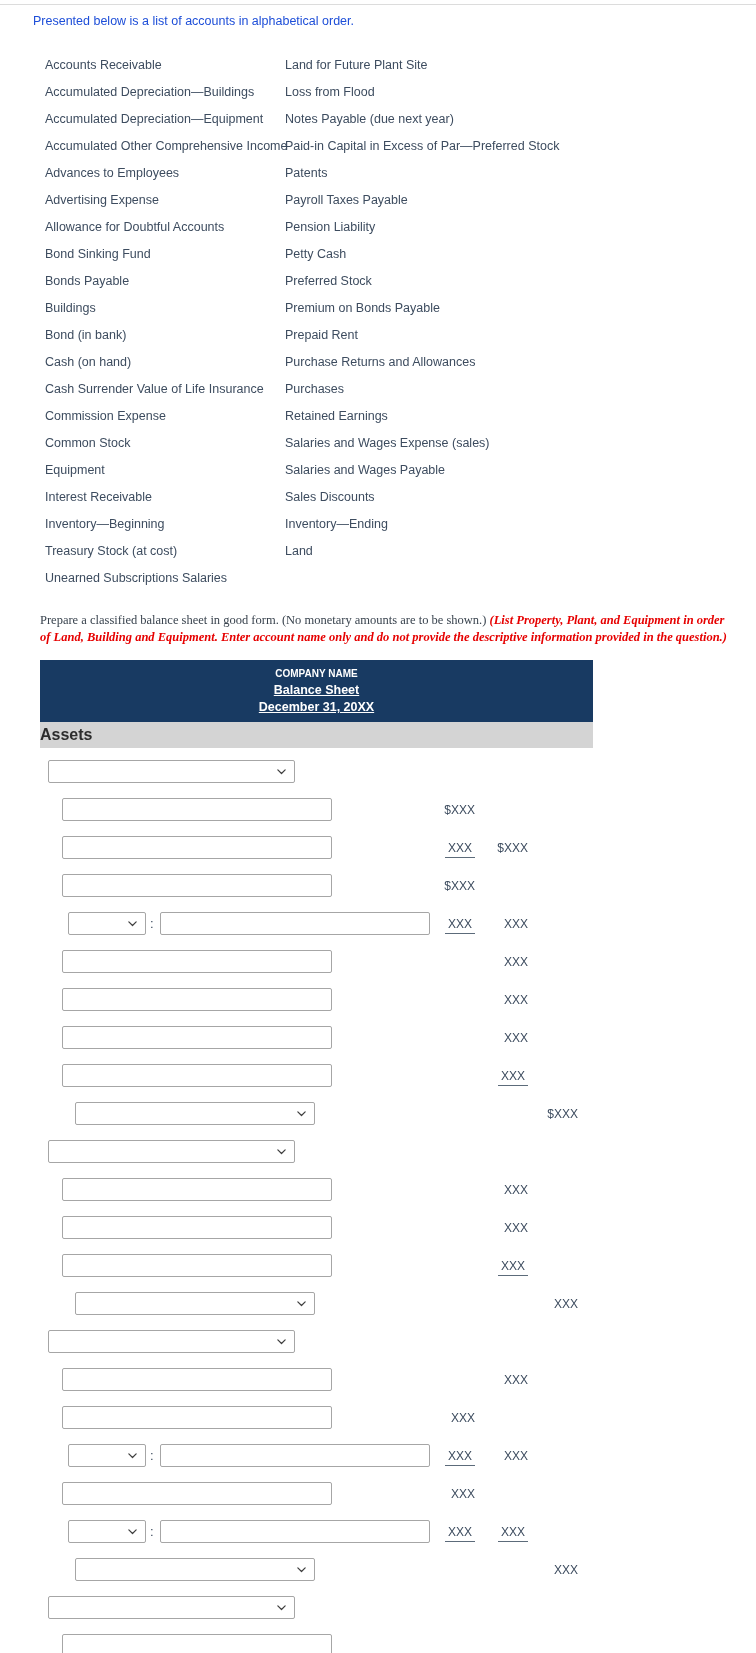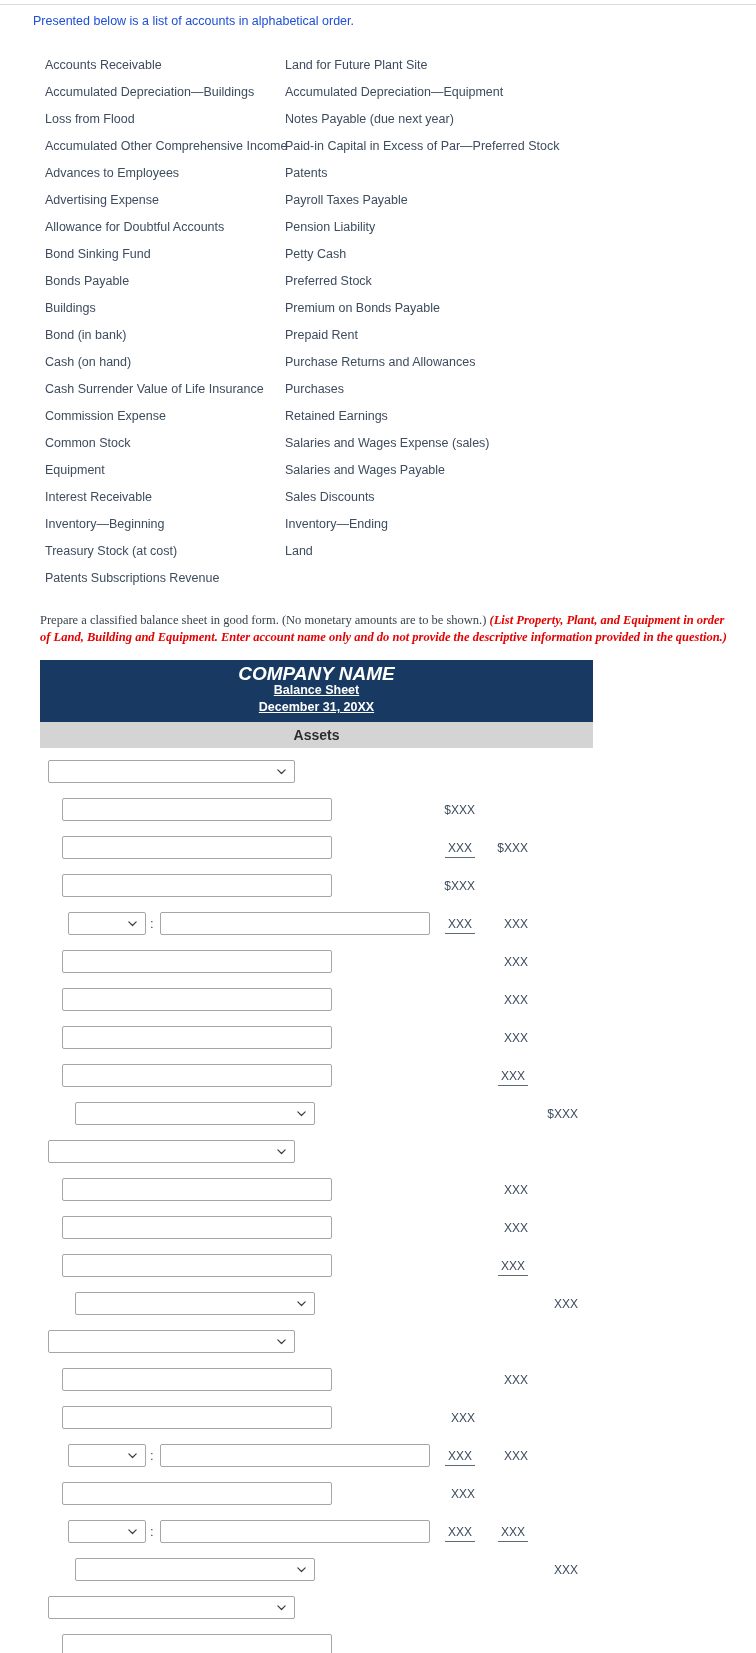--- a/index.html
+++ b/index.html
@@ -27,27 +27,27 @@
   .instruction { margin: 20px 0 0 40px; width: 688px; font-size: 12.5px; line-height: 17px; color: #39434e; font-family: Liberation Serif, serif; }
   .instruction .red { color: var(--red, #e60000); font-weight: 700; font-style: italic; }
 
   .sheet { margin: 14px 0 0 40px; width: 553px; }
   .sheet-header {
     background: var(--header-bg, #183a62);
     color: var(--header-text, #ffffff);
     text-align: center; padding: 5px 0 6px;
     font-weight: 700;
   }
-  .sheet-header .l1 { font-size: 19px; line-height: 17px; font-style: italic; }
+  .sheet-header .l1 { font-size: 10px; line-height: 17px; }
   .sheet-header .l2, .sheet-header .l3 { font-size: 12.5px; line-height: 17px; text-decoration: underline; }
   .sheet-band {
     background: var(--band-bg, #d4d4d4);
     color: var(--band-text, #2d2d2d);
-    font-weight: 700; font-size: 14px;
-    text-align: center; height: 26px; line-height: 26px;
+    font-weight: 700; font-size: 16px;
+    text-align: left; height: 26px; line-height: 26px;
   }
   .sheet-body { padding-top: 12px; }
 
   .frow { position: relative; height: 23px; margin-bottom: 15px; width: 553px; }
 
   .selwrap { position: absolute; top: 0; height: 23px; display: block; }
   .selwrap.section { left: 8px;  width: 247px; }
   .selwrap.total   { left: 35px; width: 240px; }
   .selwrap.small   { left: 28px; width: 78px; }
   .sel {
@@ -78,22 +78,22 @@
 
 <div class="page">
   <div class="top-rule"></div>
 
   <p class="intro">Presented below is a list of accounts in alphabetical order.</p>
 
   <div class="accounts" id="accounts">
       <div class="account">Accounts Receivable</div>
       <div class="account">Land for Future Plant Site</div>
       <div class="account">Accumulated Depreciation—Buildings</div>
+      <div class="account">Loss from Flood</div>
       <div class="account">Accumulated Depreciation—Equipment</div>
-      <div class="account">Loss from Flood</div>
       <div class="account">Notes Payable (due next year)</div>
       <div class="account">Accumulated Other Comprehensive Income</div>
       <div class="account">Paid-in Capital in Excess of Par—Preferred Stock</div>
       <div class="account">Advances to Employees</div>
       <div class="account">Patents</div>
       <div class="account">Advertising Expense</div>
       <div class="account">Payroll Taxes Payable</div>
       <div class="account">Allowance for Doubtful Accounts</div>
       <div class="account">Pension Liability</div>
       <div class="account">Bond Sinking Fund</div>
@@ -113,21 +113,21 @@
       <div class="account">Common Stock</div>
       <div class="account">Salaries and Wages Expense (sales)</div>
       <div class="account">Equipment</div>
       <div class="account">Salaries and Wages Payable</div>
       <div class="account">Interest Receivable</div>
       <div class="account">Sales Discounts</div>
       <div class="account">Inventory—Beginning</div>
       <div class="account">Inventory—Ending</div>
       <div class="account">Treasury Stock (at cost)</div>
       <div class="account">Land</div>
-      <div class="account">Patents Subscriptions Revenue</div>
+      <div class="account">Unearned Subscriptions Salaries</div>
     </div>
 
   <p class="instruction">
     <span>Prepare a classified balance sheet in good form. (No monetary amounts are to be shown.) </span><span class="red">(List Property, Plant, and Equipment in order of Land, Building and Equipment. Enter account name only and do not provide the descriptive information provided in the question.)</span>
   </p>
 
   <div class="sheet">
     <div class="sheet-header">
       <div class="l1">COMPANY NAME</div>
       <div class="l2">Balance Sheet</div>

